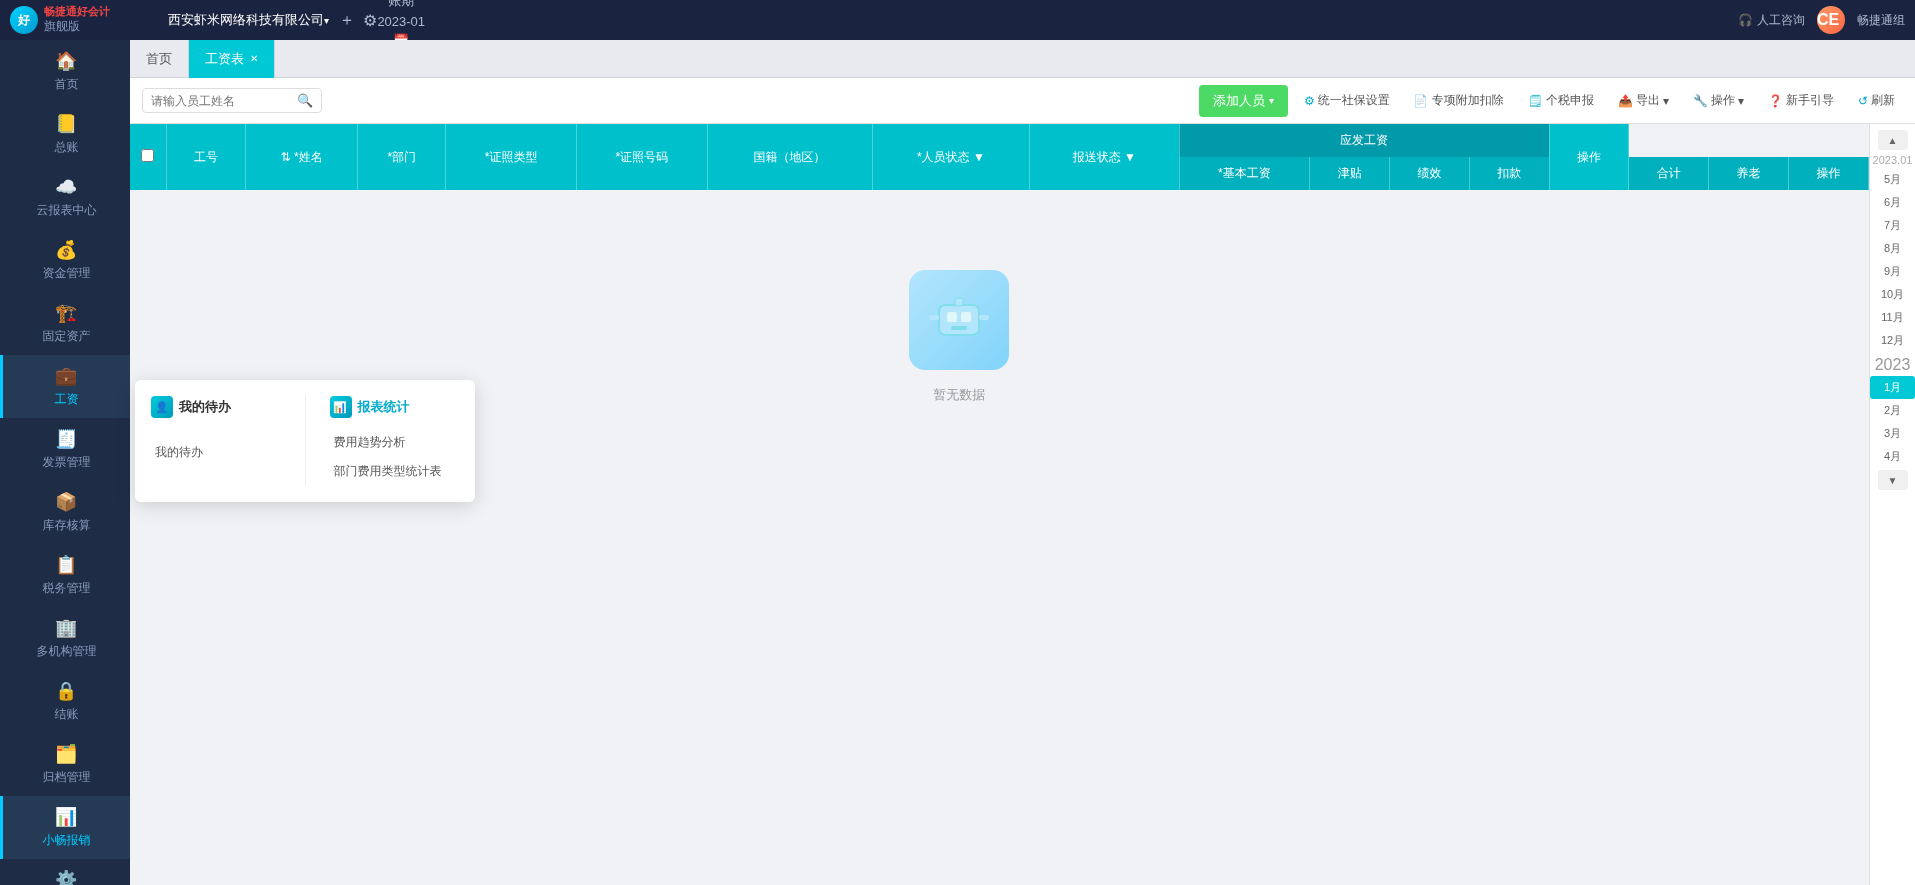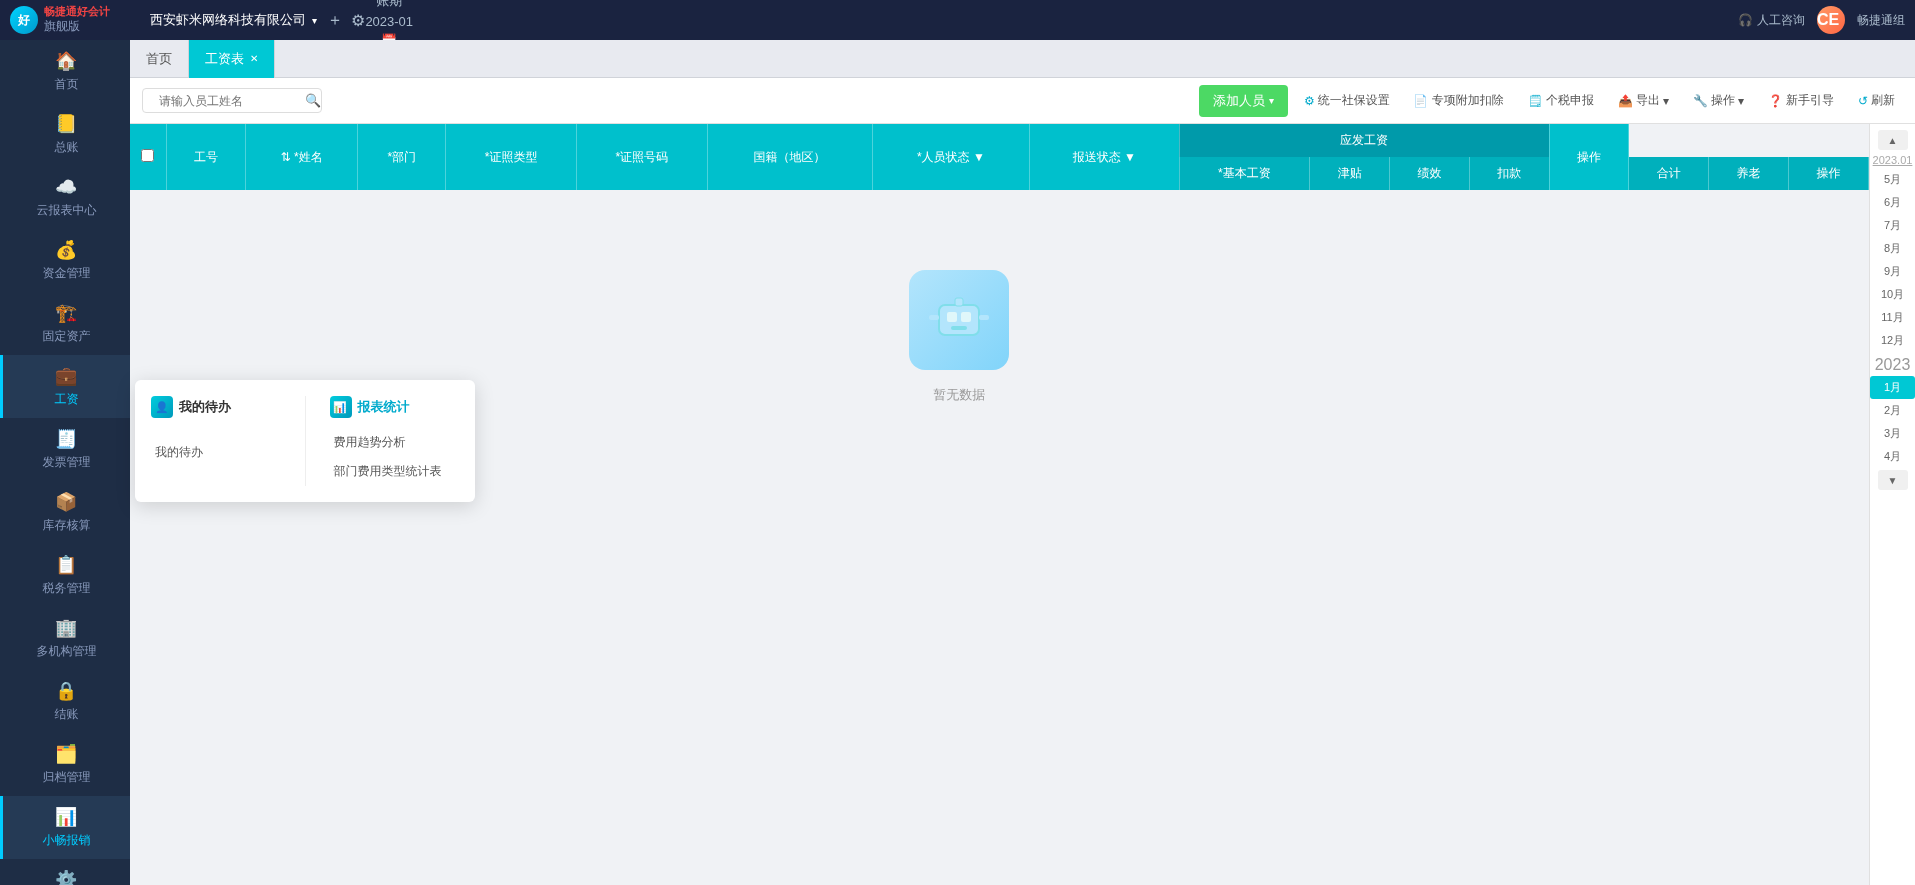--- a/index.html
+++ b/index.html
@@ -23,22 +23,22 @@
     .logo-icon {
       width: 28px; height: 28px;
       background: linear-gradient(135deg, #00d4ff, #0099cc);
       border-radius: 50%;
       display: flex; align-items: center; justify-content: center;
       color: white; font-size: 12px; font-weight: bold;
     }
     .logo-text { color: #ef4444; font-size: 11px; font-weight: bold; line-height: 1.2; }
     .logo-subtitle { color: #8899bb; font-size: 12px; }
     .company-selector {
-      display: flex; align-items: center; gap: 6px;
-      color: white; font-size: 13px; cursor: pointer; margin-left: 10px;
+      display: flex; align-items: center; 
+      color: white; font-size: 13px; cursor: pointer; margin-left: 28px;
     }
     .company-selector .chevron { color: #aabb cc; font-size: 10px; }
     .header-actions {
       display: flex; align-items: center; gap: 8px; margin-left: 10px;
     }
     .header-btn {
       color: #aabbcc; font-size: 16px; cursor: pointer; background: none; border: none;
     }
     .period-info {
       color: #aabbcc; font-size: 13px; display: flex; align-items: center; gap: 4px; flex-direction: column;
@@ -128,21 +128,21 @@
       display: flex;
       align-items: center;
       padding: 0 12px;
       gap: 8px;
       border-bottom: 1px solid #e0e0e0;
       flex-shrink: 0;
     }
     .search-box {
       display: flex; align-items: center;
       border: 1px solid #ddd; border-radius: 4px;
-      padding: 4px 16px; gap: 6px; background: white;
+      padding: 4px 8px; gap: 6px; background: white;
       width: 180px;
     }
     .search-box input {
       border: none; outline: none; font-size: 12px; color: #999; width: 140px;
     }
     .search-icon { color: #aaa; font-size: 13px; }
     .spacer-flex { flex: 1; }
     .add-person-btn {
       background: #4cd964;
       color: white; border: none; border-radius: 4px;
@@ -471,21 +471,21 @@
                   <div class="empty-text">暂无数据</div>
                 </div>
               </td>
             </tr>
           </tbody>
         </table>
       </div>
 
       <div class="month-sidebar">
         <div class="month-nav-btn">▲</div>
-        <div style="font-size:11px;color:#aaa;margin:2px 0;text-decoration:underline;">2023.01</div>
+        <div style="font-size:11px;color:#aaa;margin:2px 0;">2023.01</div>
         <div class="month-item">5月</div>
         <div class="month-item">6月</div>
         <div class="month-item">7月</div>
         <div class="month-item">8月</div>
         <div class="month-item">9月</div>
         <div class="month-item">10月</div>
         <div class="month-item">11月</div>
         <div class="month-item">12月</div>
         <div class="year-label">2023</div>
         <div class="month-item active">1月</div>

